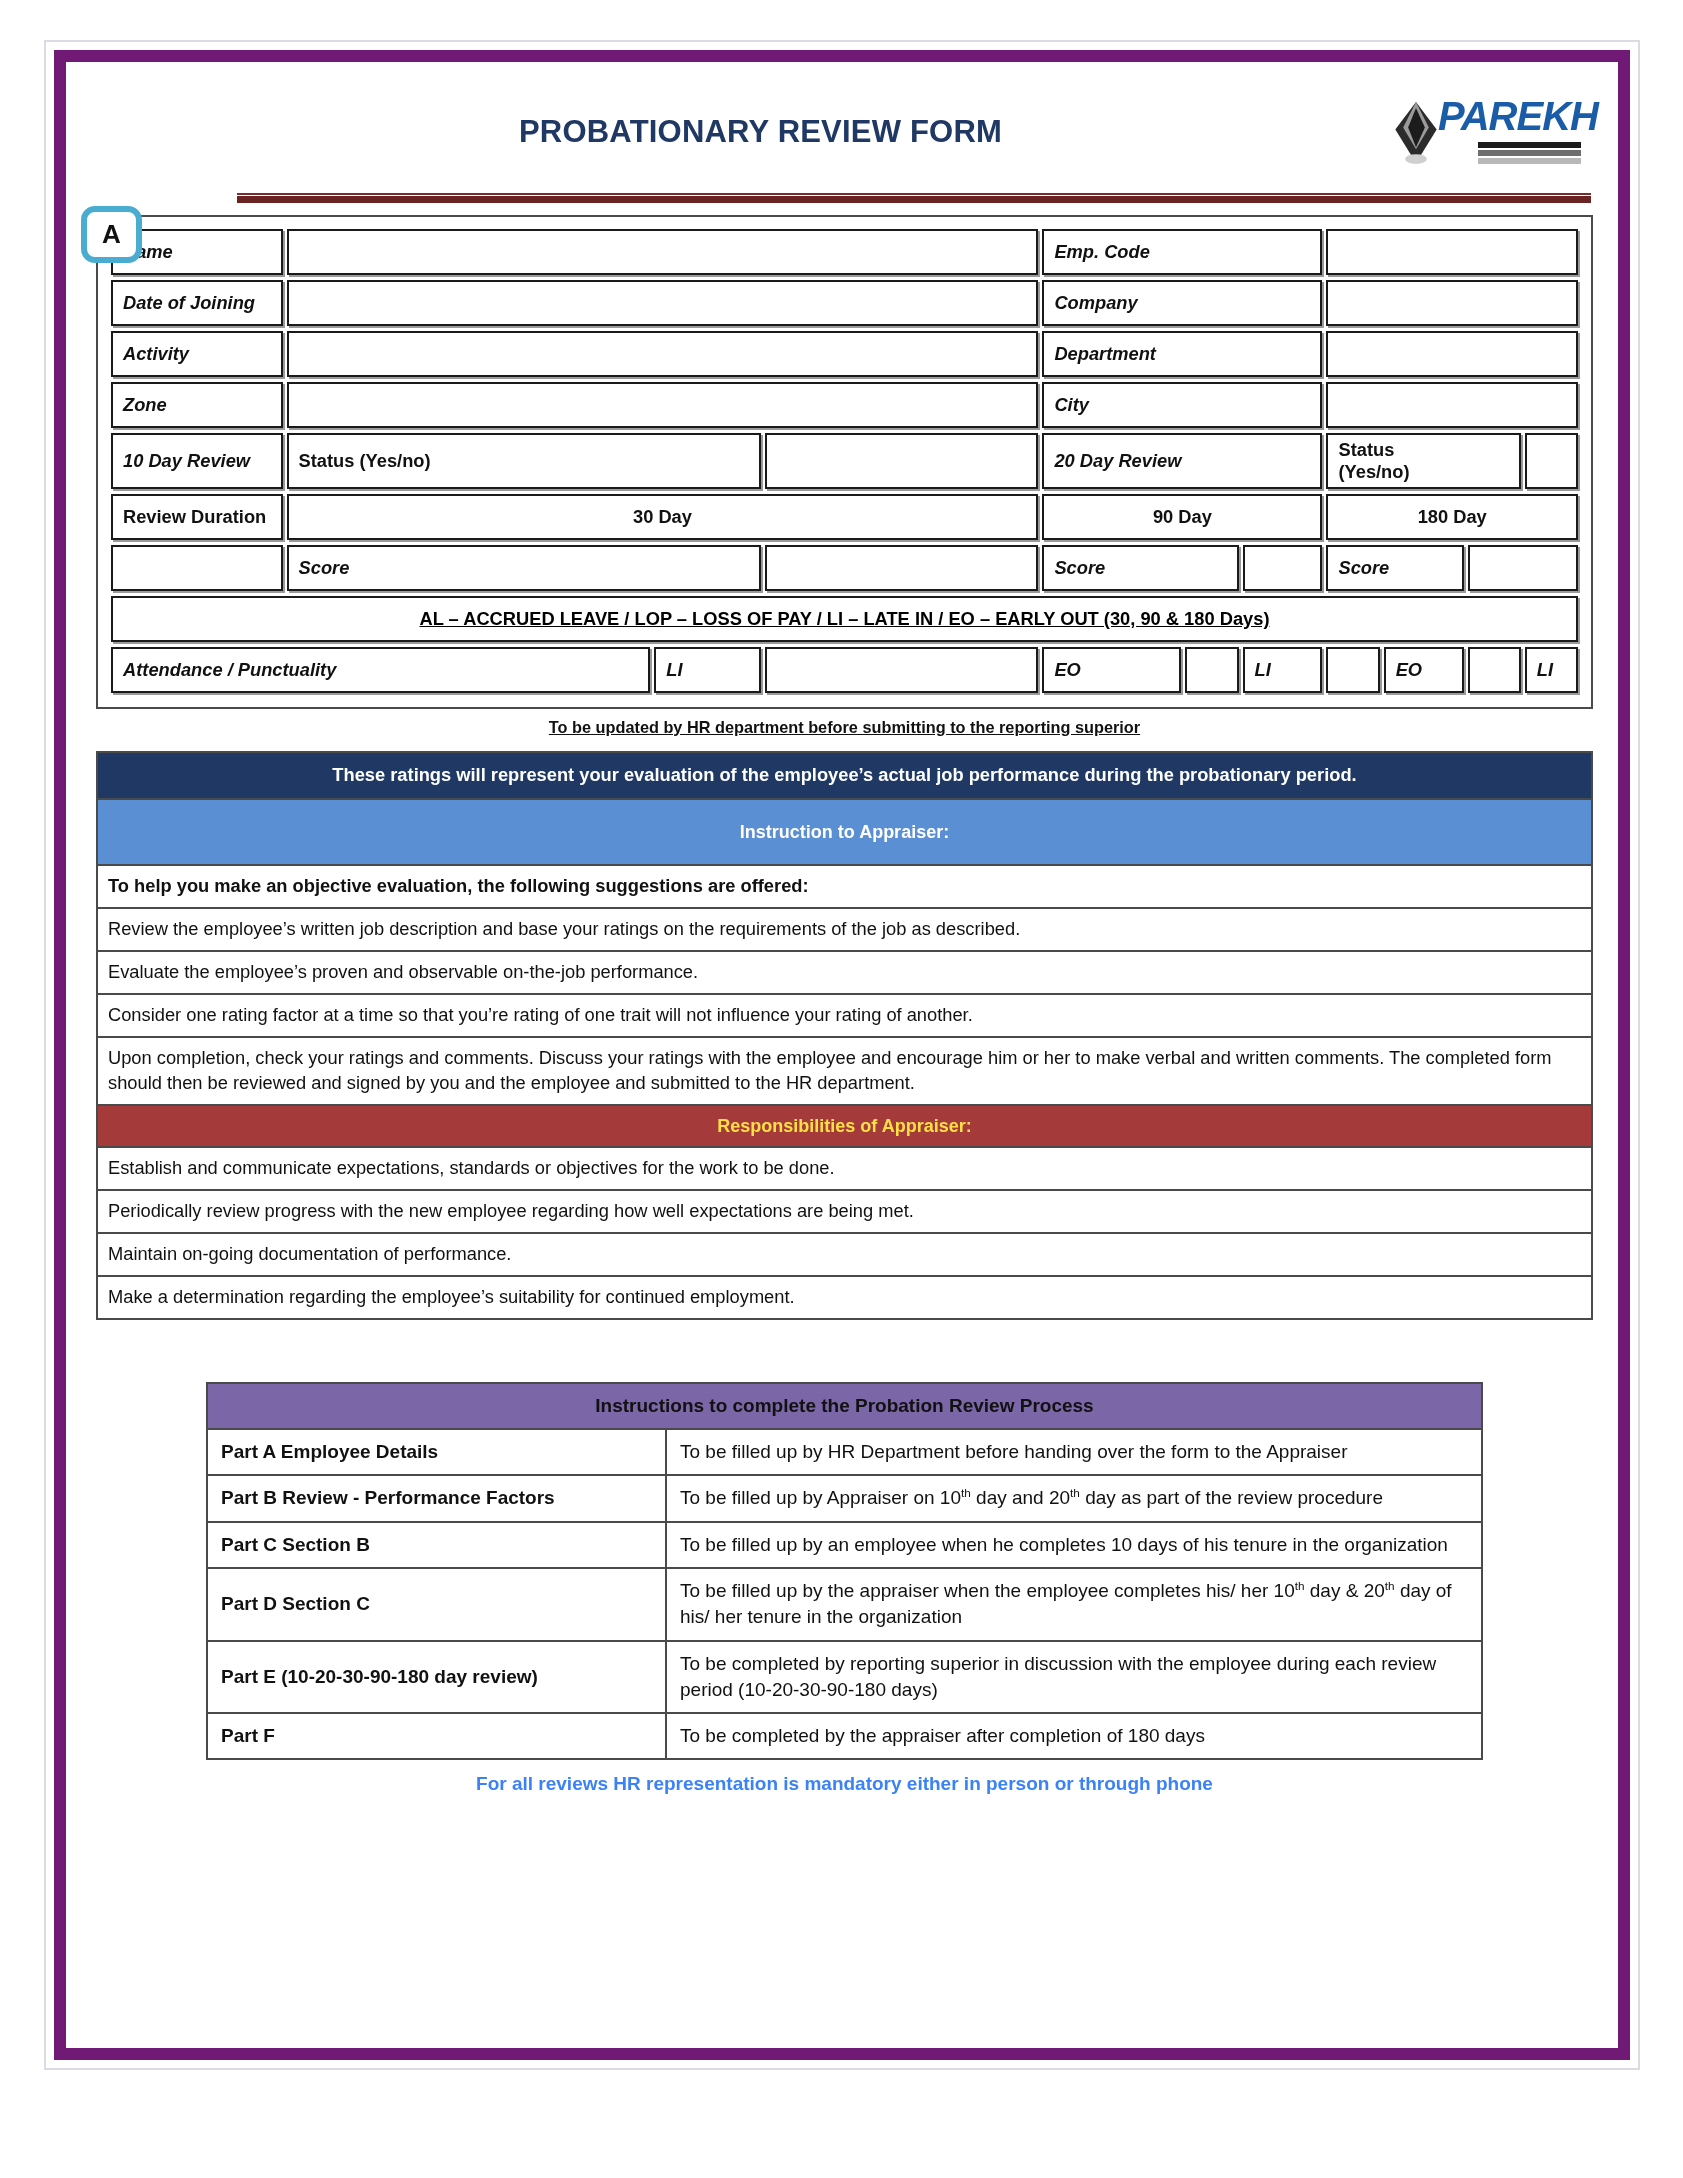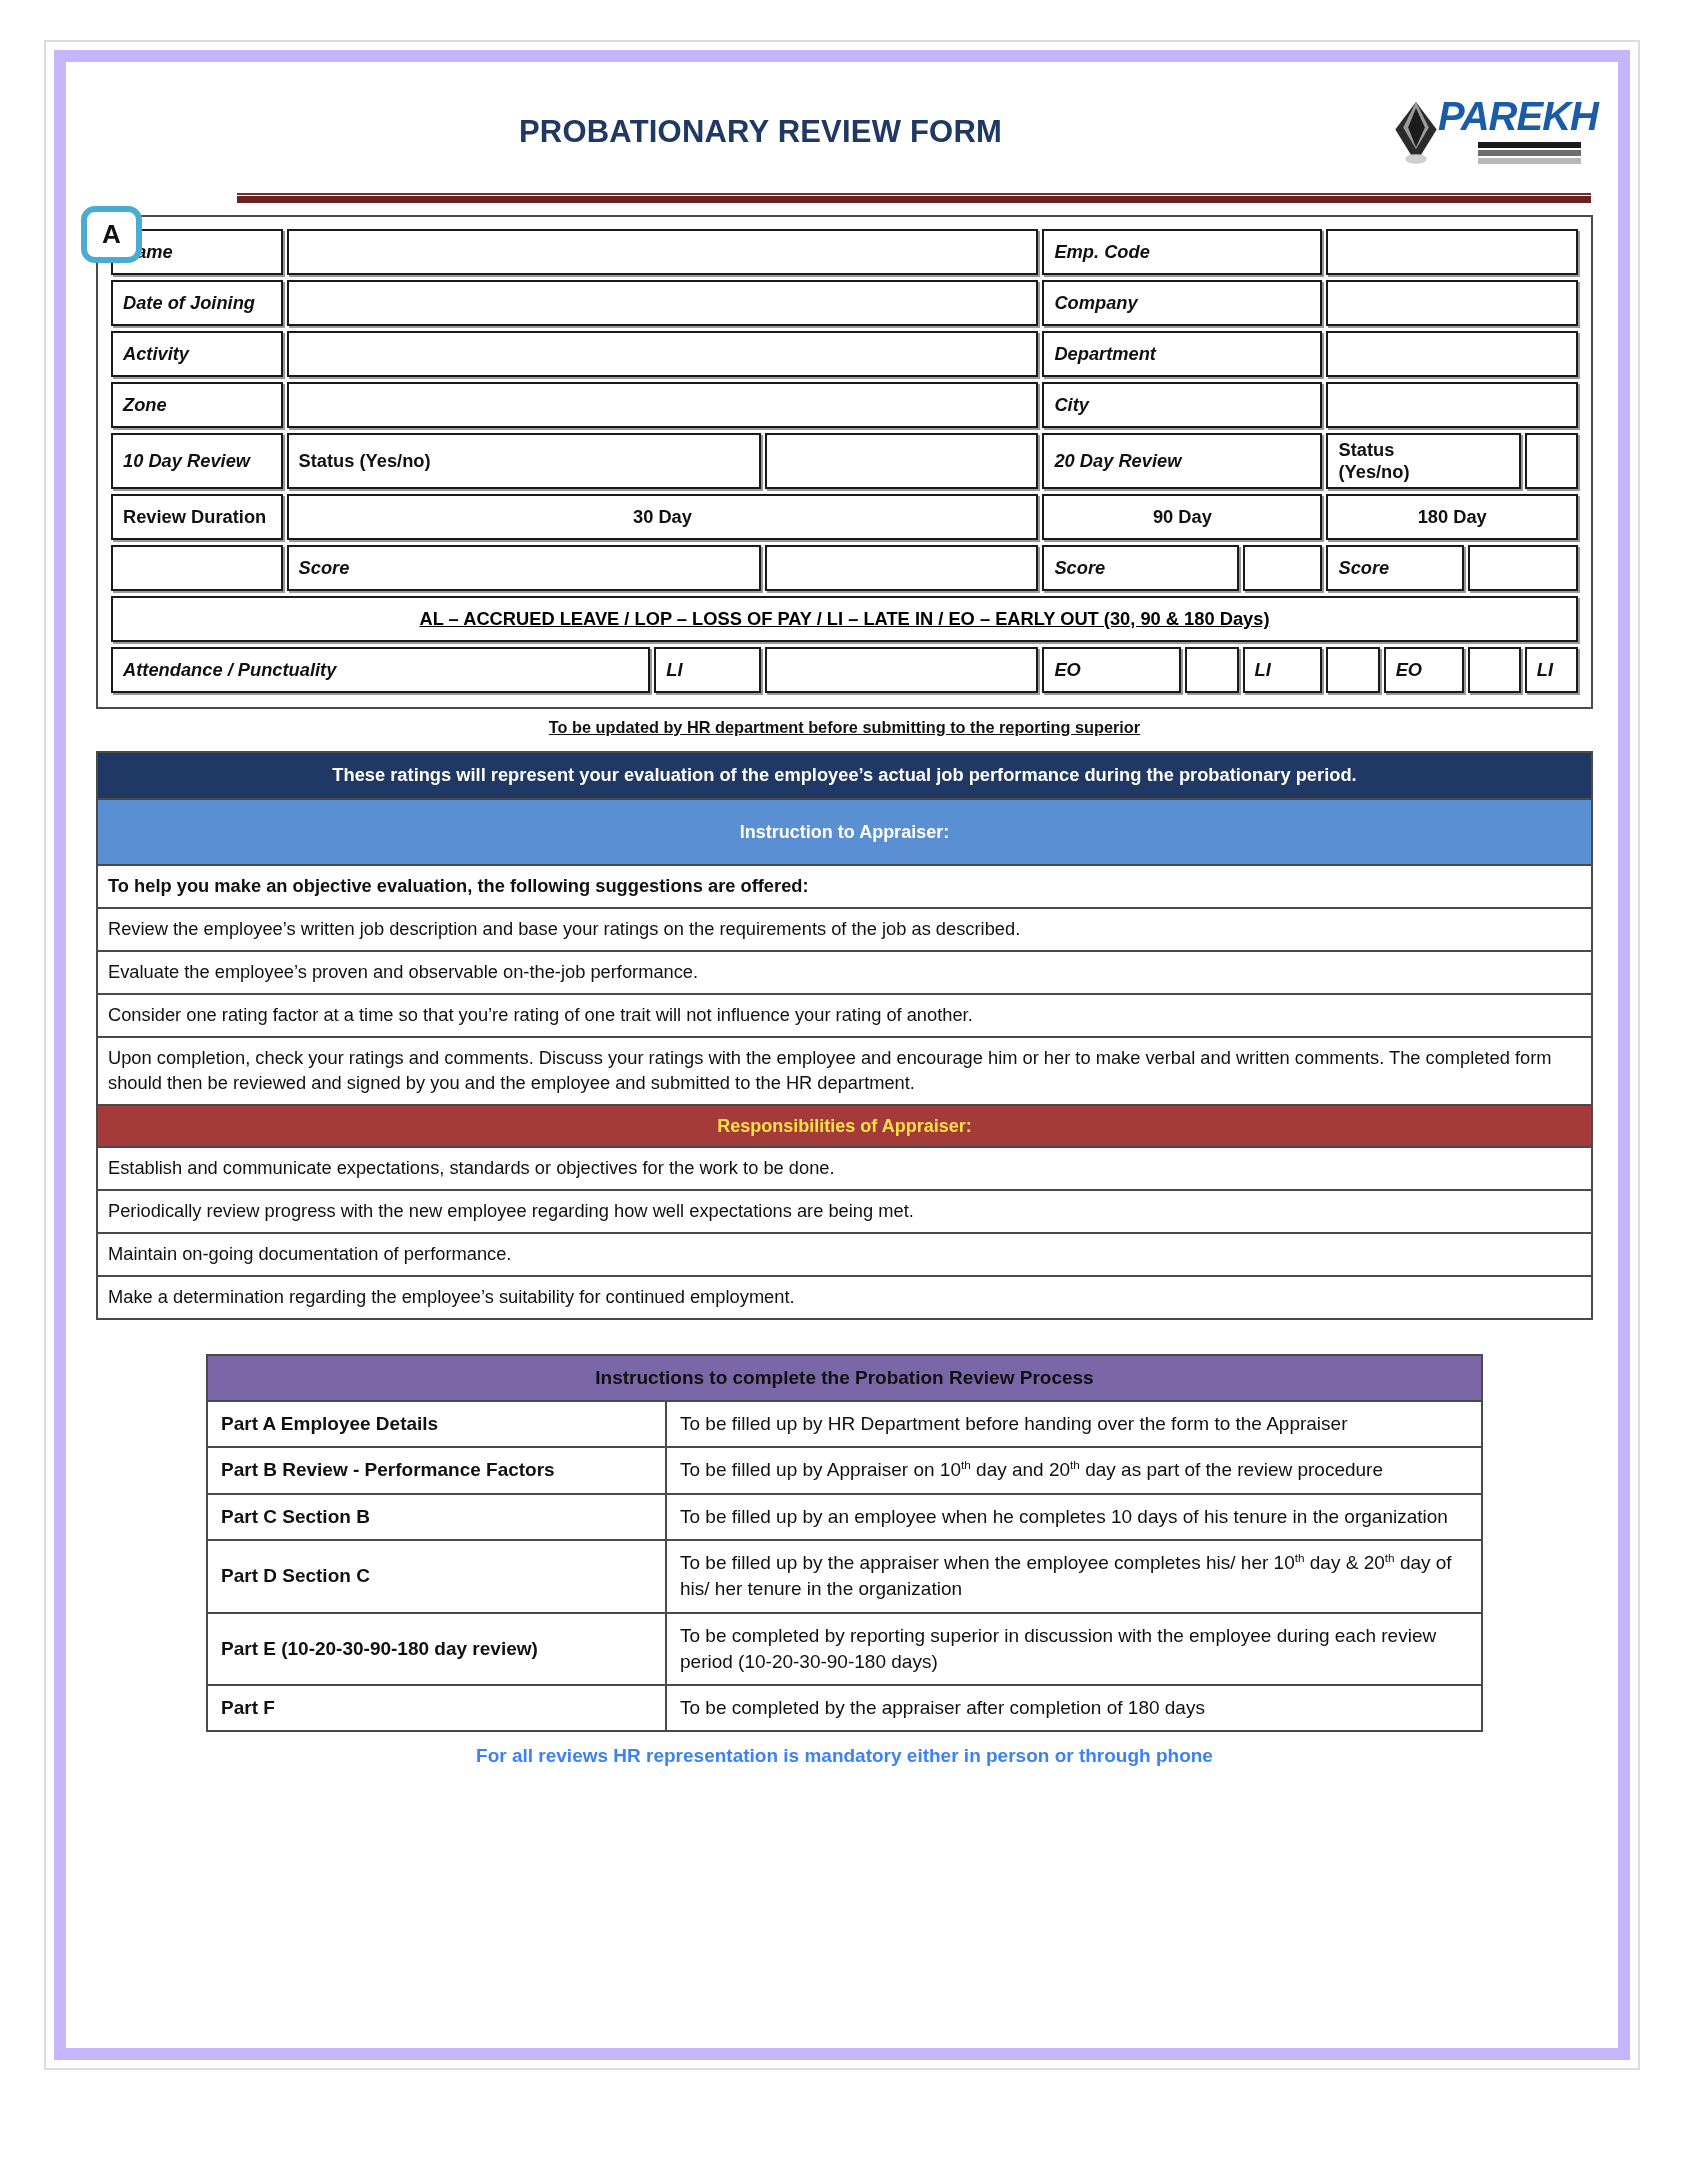--- a/index.html
+++ b/index.html
@@ -25,21 +25,21 @@
     border: 2px solid #d9dde3;
     box-sizing: border-box;
     background: #ffffff;
   }
   #page-frame-inner {
     position: absolute;
     left: 8px;
     top: 8px;
     right: 8px;
     bottom: 8px;
-    border: 12px solid #c4b5fd;
+    border: 12px solid #701a75;
     box-sizing: border-box;
     background: #ffffff;
   }
   #content {
     position: absolute;
     left: 30px;
     top: 22px;
     width: 1497px;
     box-sizing: border-box;
   }
@@ -225,21 +225,21 @@
     text-align: center;
     font-weight: bold;
     font-size: 18px;
     padding: 8px;
   }
   td.strong { font-weight: bold; }
 
   
   .bottom-wrap {
     width: 1277px;
-    margin: 34px auto 0 auto;
+    margin: 62px auto 0 auto;
   }
   table.bottom {
     width: 100%;
     border-collapse: collapse;
     table-layout: fixed;
   }
   table.bottom td {
     border: 2px solid #4a4a4a;
     padding: 9px 13px;
     font-size: 19px;

